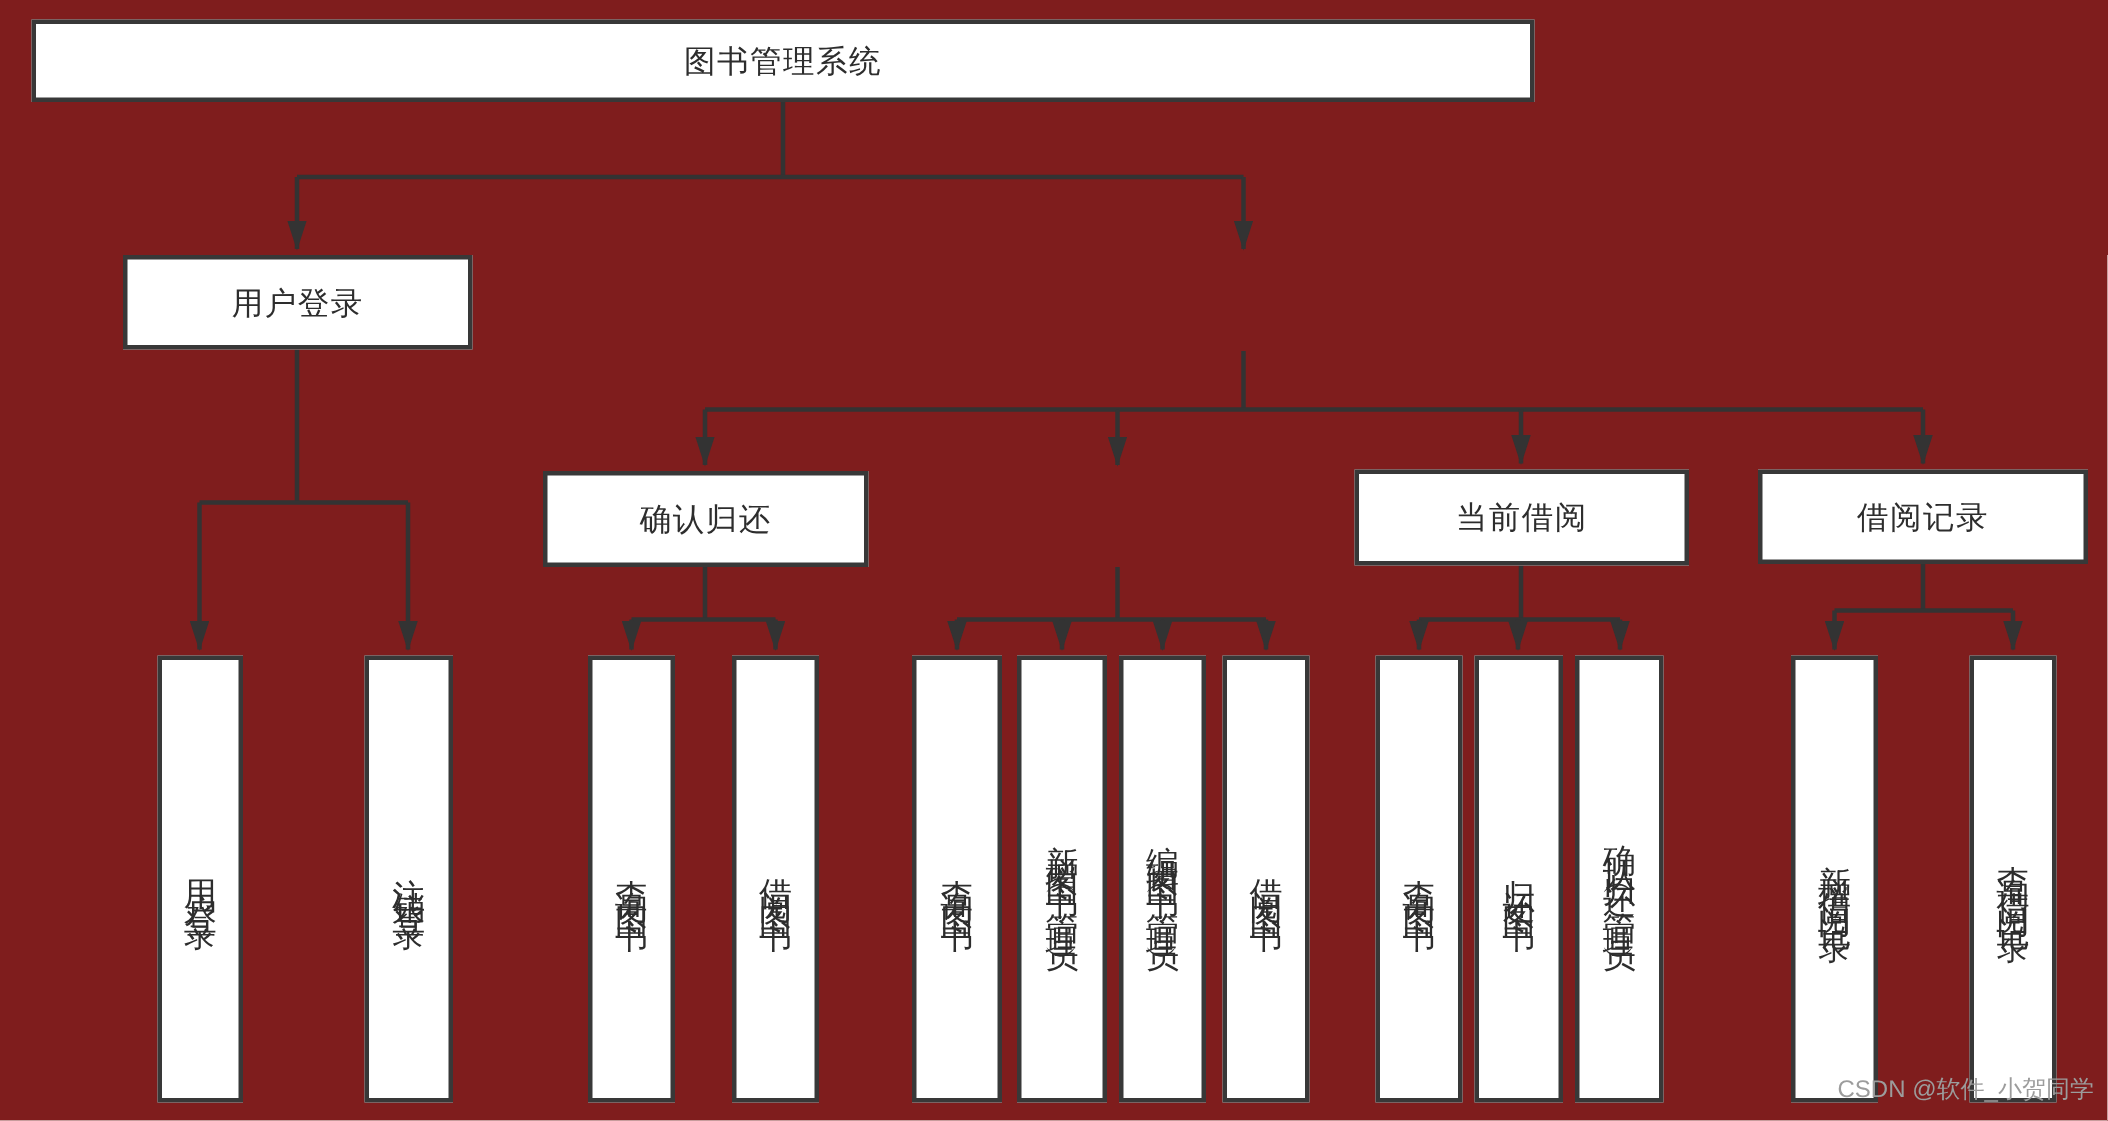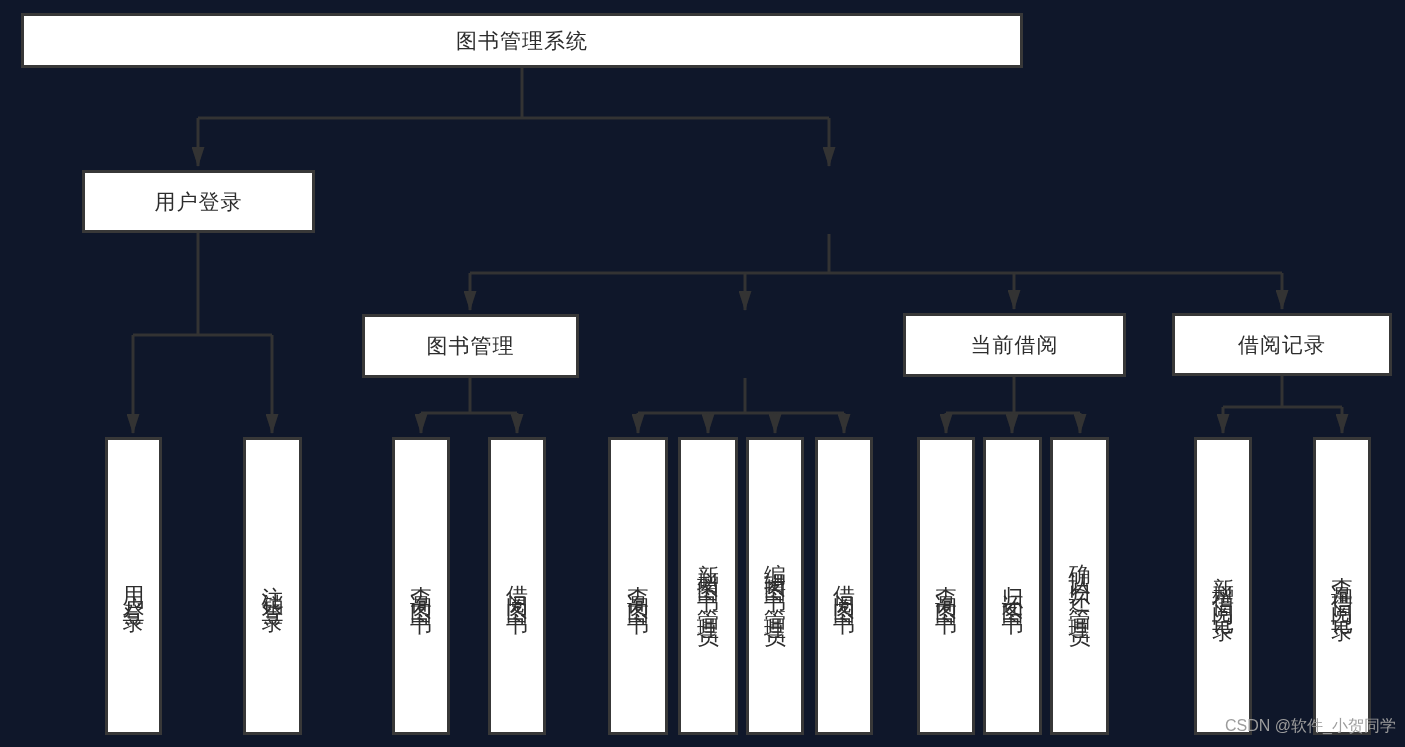--- a/index.html
+++ b/index.html
@@ -1,17 +1,17 @@
 <!DOCTYPE html>
 <html><head>
 <meta charset="utf-8">
 <style>
   html,body{margin:0;padding:0;background:#ffffff;}
   #stage{
-    position:relative;width:1405px;height:747px;background:#0f172a;overflow:hidden;
+    position:relative;width:1405px;height:747px;background:#7f1d1d;overflow:hidden;
     font-family:"Liberation Sans","DejaVu Sans",sans-serif;
   }
   #wires{position:absolute;left:0;top:0;z-index:1;}
   .box{
     position:absolute;background:#ffffff;border:3px solid #383838;box-sizing:border-box;
     display:flex;align-items:center;justify-content:center;color:#2d2d2d;z-index:2;
   }
   .hlabel{font-size:21px;letter-spacing:1px;white-space:nowrap;}
   .leaf span{
     writing-mode:vertical-rl;text-orientation:mixed;
@@ -103,21 +103,21 @@
 
   <div class="box n-root">
     <span class="hlabel">图书管理系统</span>
   </div>
 
   <div class="box n-l2-0">
     <span class="hlabel">用户登录</span>
   </div>
 
   <div class="box n-l3-0">
-    <span class="hlabel">图书管理</span>
+    <span class="hlabel">确认归还</span>
   </div>
   <div class="box n-l3-2">
     <span class="hlabel">当前借阅</span>
   </div>
   <div class="box n-l3-3">
     <span class="hlabel">借阅记录</span>
   </div>
 
   <div class="box leaf lf-0">
     <span>用户登录</span>

